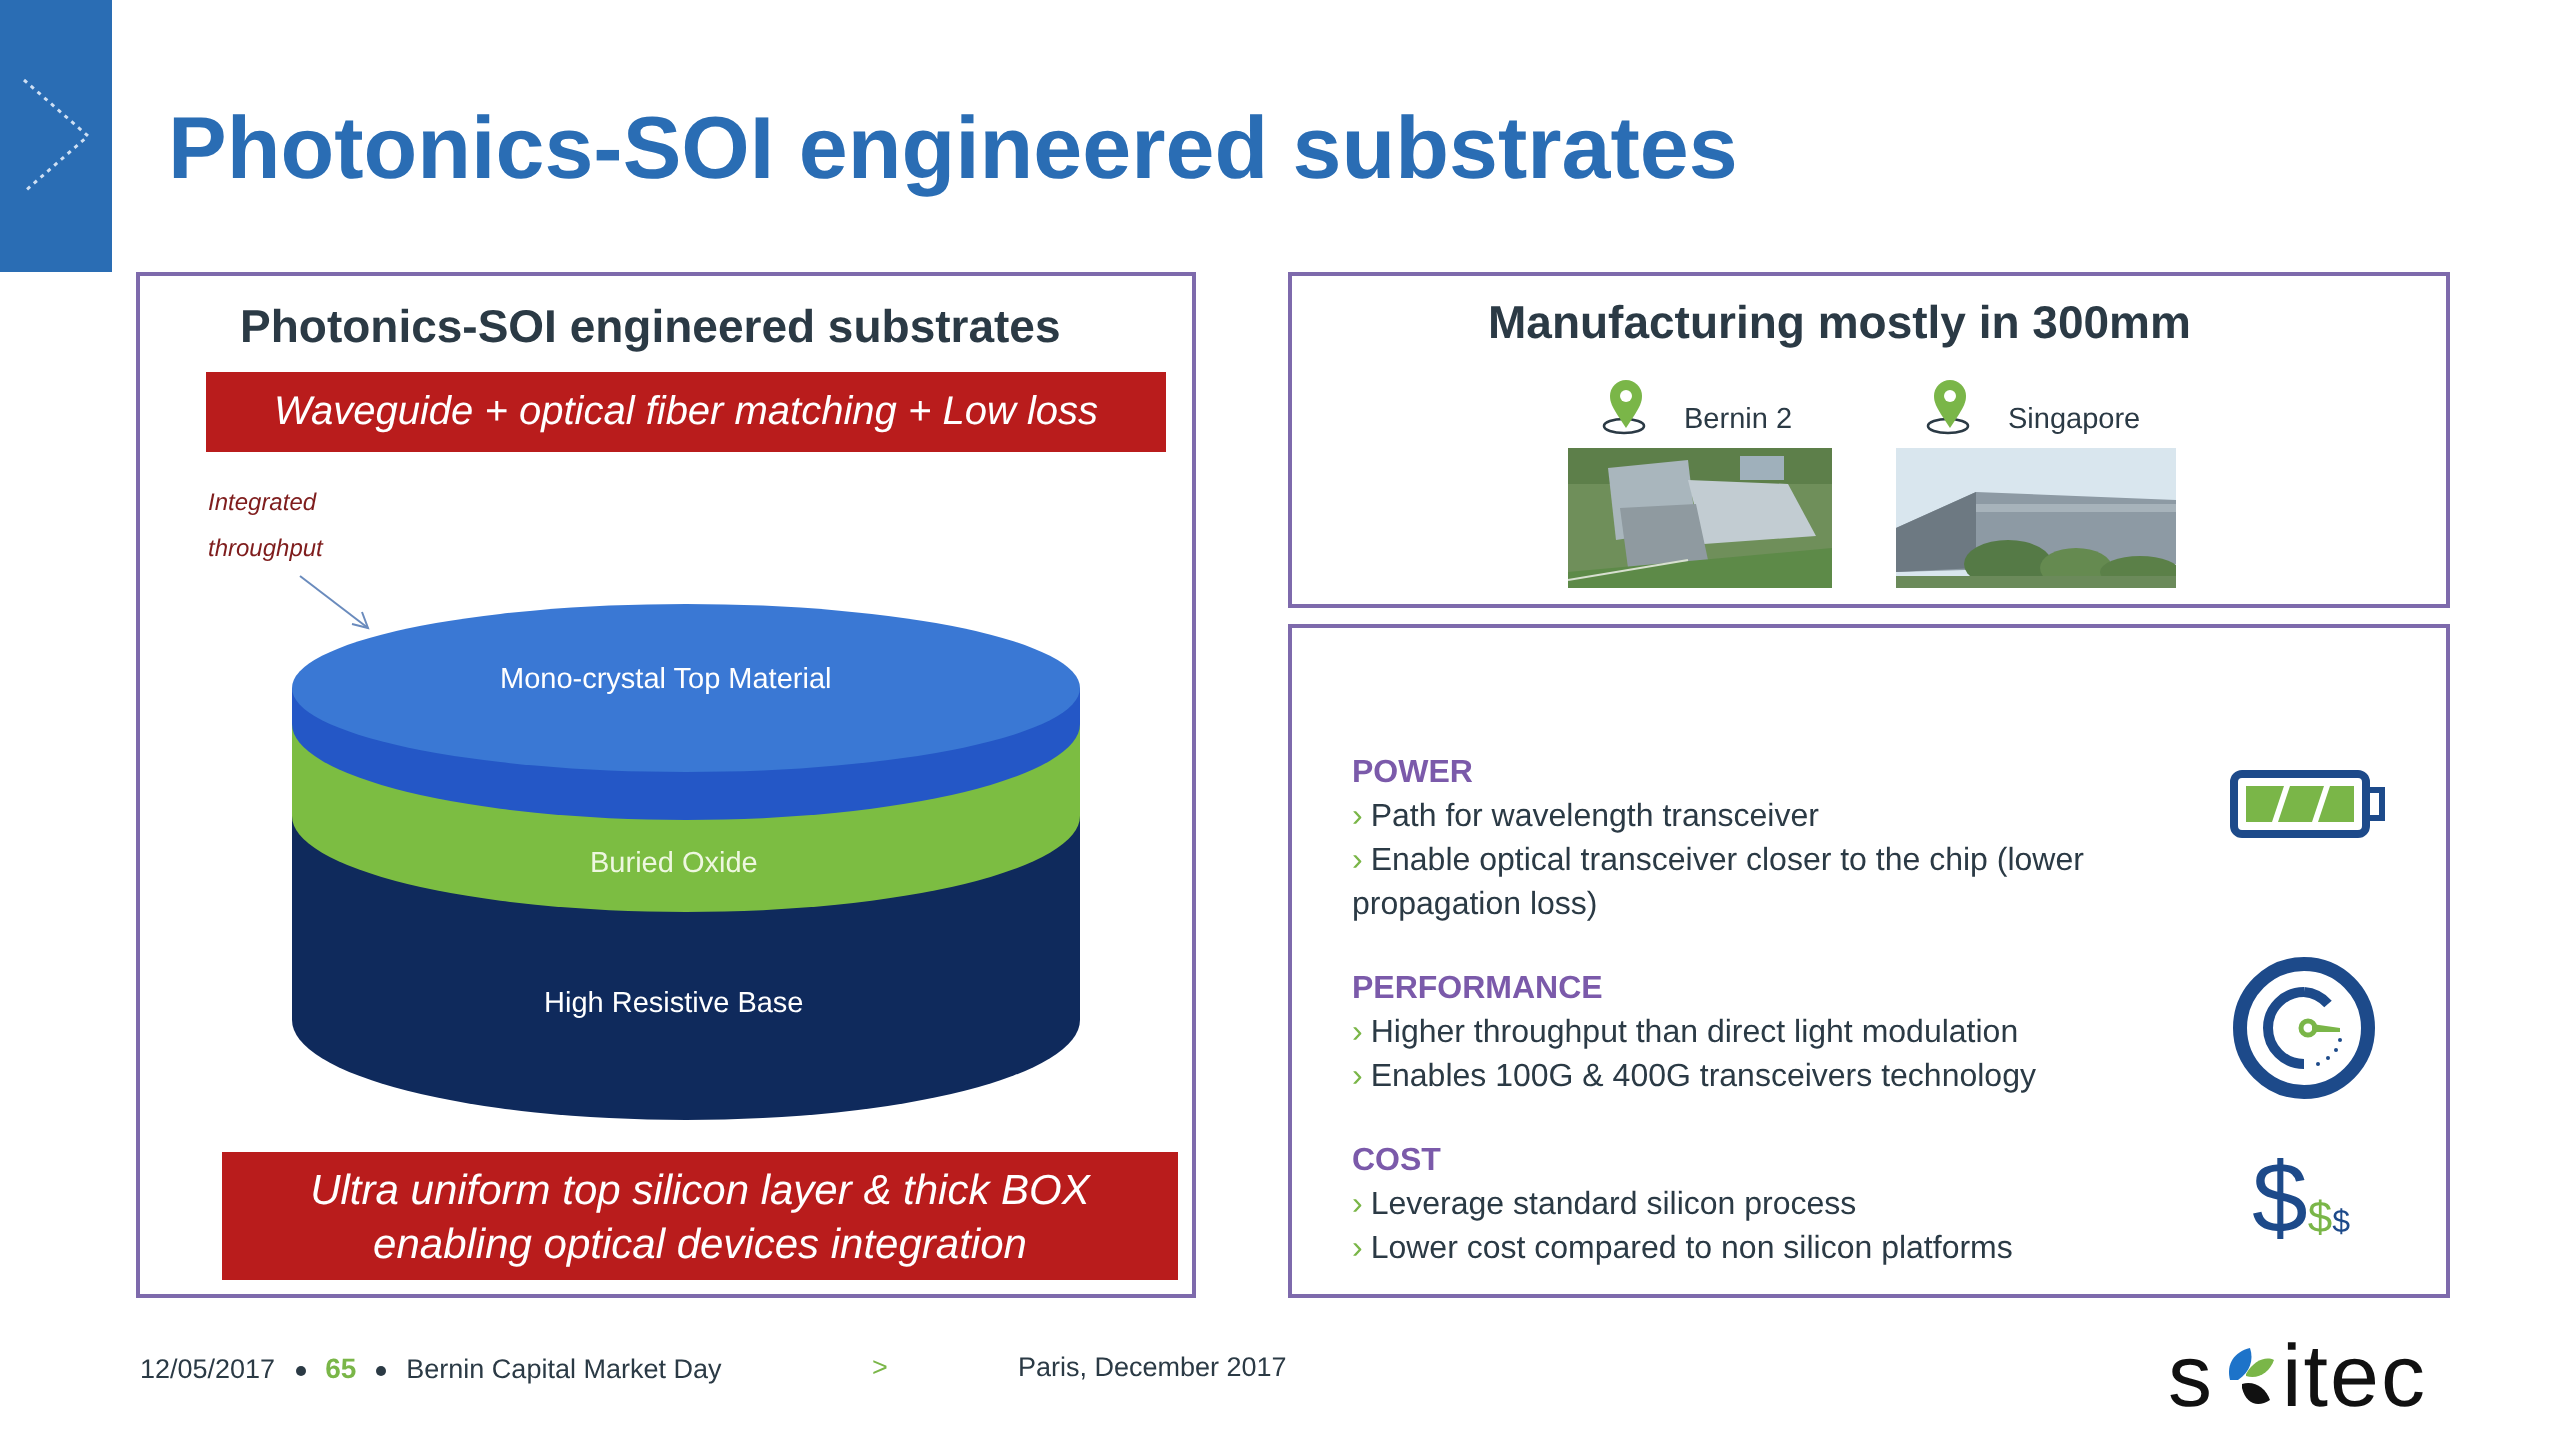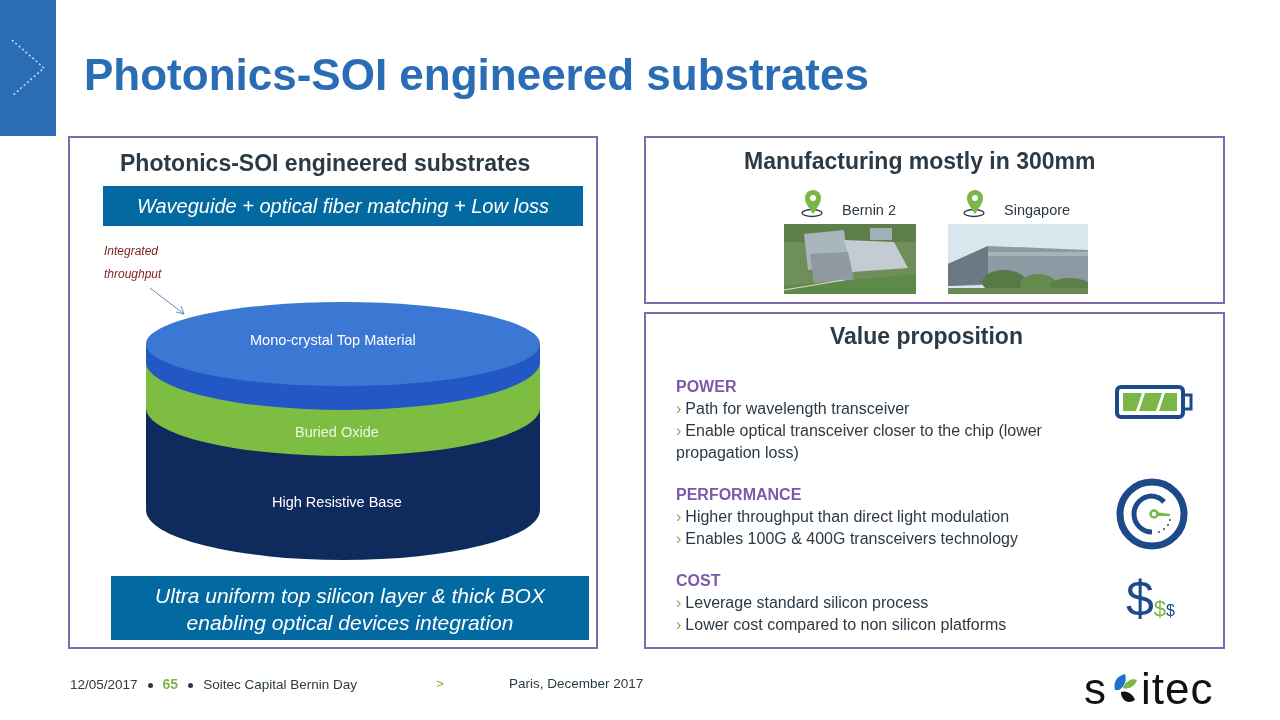--- a/index.html
+++ b/index.html
@@ -11,21 +11,21 @@
 
   .main-title { position: absolute; left: 84px; top: 50px; font-size: 44px; font-weight: bold; color: #2a6db4; letter-spacing: 0px; }
 
   .panel { position: absolute; border: 2px solid #7e6aac; background: #fff; }
   .panel-left { left: 68px; top: 136px; width: 530px; height: 513px; }
   .panel-mfg { left: 644px; top: 136px; width: 581px; height: 168px; }
   .panel-value { left: 644px; top: 312px; width: 581px; height: 337px; }
 
   .panel-heading { position: absolute; font-size: 23px; font-weight: bold; color: #2b3a45; white-space: nowrap; }
 
-  .purple-bar { position: absolute; background: #0369a1; color: #fff; font-style: italic; text-align: center; }
+  .purple-bar { position: absolute; background: #b91c1c; color: #fff; font-style: italic; text-align: center; }
   .bar-top { left: 33px; top: 48px; width: 480px; height: 40px; font-size: 20px; line-height: 40px; padding-left: 0; }
   .bar-bottom { left: 41px; top: 438px; width: 478px; height: 64px; font-size: 21px; line-height: 27px; padding-top: 6px; }
 
   .wg-label { position: absolute; left: 34px; top: 102px; font-size: 12px; font-style: italic; line-height: 23px; color: #7f1d1d; }
 
   .cyl-label { position: absolute; font-size: 14.5px; color: #fff; white-space: nowrap; }
 
   .loc { position: absolute; font-size: 14.5px; color: #2b3a45; display: flex; align-items: flex-end; gap: 16px; }
   .photo { position: absolute; overflow: hidden; }
 
@@ -119,21 +119,20 @@
     <polygon points="0,40 40,22 40,60 0,62" fill="#6d7982"></polygon>
     <rect x="40" y="28" width="100" height="4" fill="#a7b3bb"></rect>
     <ellipse cx="56" cy="58" rx="22" ry="12" fill="#557a46"></ellipse>
     <ellipse cx="90" cy="60" rx="18" ry="10" fill="#658a50"></ellipse>
     <ellipse cx="122" cy="62" rx="20" ry="8" fill="#5b8048"></ellipse>
     <rect x="0" y="64" width="140" height="6" fill="#6b8a5a"></rect>
   </svg>
 </div>
 
 <div class="panel panel-value">
-  <div class="panel-heading" style="left:184px; top:9px;">Value proposition</div>
 
   <div class="vp-cat" style="left:30px; top:64px;">POWER</div>
   <div class="vp-line" style="left:30px; top:86px;"><span class="chev">›</span><span>Path for wavelength transceiver</span></div>
   <div class="vp-line" style="left:30px; top:108px;"><span class="chev">›</span><span>Enable optical transceiver closer to the chip (lower</span></div>
   <div class="vp-line" style="left:30px; top:130px;">propagation loss)</div>
 
   <div class="vp-cat" style="left:30px; top:172px;">PERFORMANCE</div>
   <div class="vp-line" style="left:30px; top:194px;"><span class="chev">›</span><span>Higher throughput than direct light modulation</span></div>
   <div class="vp-line" style="left:30px; top:216px;"><span class="chev">›</span><span>Enables 100G &amp; 400G transceivers technology</span></div>
 
@@ -160,21 +159,21 @@
     <circle cx="50" cy="53" r="1" fill="#1d4a8a"></circle>
     <circle cx="45" cy="56" r="1" fill="#1d4a8a"></circle>
   </svg>
 
   <div style="position:absolute; left:480px; top:260px; white-space:nowrap; line-height:1;">
     <span style="font-size:50px; color:#1d4a8a;">$</span><span style="font-size:22px; color:#7ab648;">$</span><span style="font-size:16px; color:#1d4a8a;">$</span>
   </div>
 </div>
 
 <div class="footer" style="left:70px;">
-  <span>12/05/2017</span><span class="dot"></span><span class="page">65</span><span class="dot"></span><span>Soitec Capital Bernin Day</span>
+  <span>12/05/2017</span><span class="dot"></span><span class="page">65</span><span class="dot"></span><span>Bernin Capital Market Day</span>
 </div>
 <div class="footer" style="left:436px; color:#7ab648;">&gt;</div>
 <div class="footer" style="left:464px;margin-left:45px;">Paris, December 2017</div>
 
 <div class="logo">
   <span>s</span>
   <svg width="30" height="34" viewBox="0 0 30 34" style="margin:0 2px;">
     <path d="M6,18 C4,10 8,4 16,2 C18,8 16,14 10,18 Z" fill="#1d73c9"></path>
     <path d="M14,15 C18,8 24,6 28,8 C26,14 20,18 14,16 Z" fill="#7ab648"></path>
     <path d="M12,20 C18,18 24,22 26,28 C20,32 14,30 12,22 Z" fill="#111"></path>

